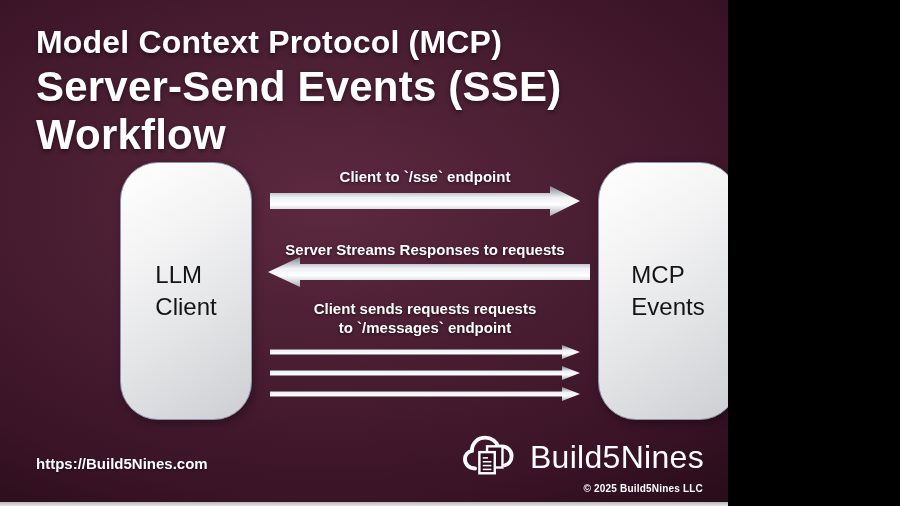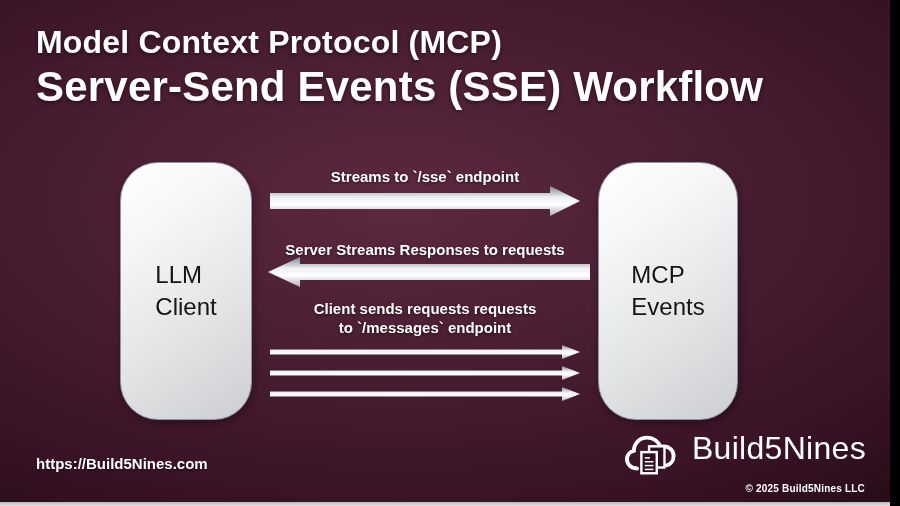--- a/index.html
+++ b/index.html
@@ -1,19 +1,19 @@
 <!DOCTYPE html>
 <html><head>
 <meta charset="utf-8">
 <style>
   * { margin: 0; padding: 0; box-sizing: border-box; }
   html,body { background:#000; }
   .slide {
     position: relative;
-    width: 890px;
+    width: 728px;
     height: 506px;
     overflow: hidden;
     font-family: "Liberation Sans", sans-serif;
     background:
       radial-gradient(ellipse 120% 105% at 45% 40%,
         #5d2940 0%, #4a1e32 30%, #3a1326 56%, #1d0913 82%, #0c0308 100%);
   }
   .title-block { position: absolute; left: 36px; top: 24px; color: #fff;
     text-shadow: 0 2px 4px rgba(0,0,0,.45); }
   .title-line1 { font-size: 32px; font-weight: 700; letter-spacing: .2px; }
@@ -63,21 +63,21 @@
     line-height: 0;
   }
 
   .footer-url {
     position: absolute; left: 36px; top: 455px;
     color: #fff; font-size: 15px; font-weight: 700;
     text-shadow: 0 1px 2px rgba(0,0,0,.5);
   }
   .logo-block {
     position: absolute; right: 24px; top: 430px;
-    display: flex; gap: 14px;
+    display: flex; align-items: center; gap: 14px;
   }
   .brand-text { color: #fff; font-size: 32px; font-weight: 400; letter-spacing: .3px; }
   .copyright {
     position: absolute; right: 25px; top: 483px;
     color: #fff; font-size: 10px; font-weight: 700; letter-spacing: .2px; margin-left: 34px;
   }
   .bottom-strip {
     position: absolute; left: 0; bottom: 0; width: 100%; height: 4px;
     background: linear-gradient(#b9b6b8, #e6e4e5);
   }
@@ -110,21 +110,21 @@
     </div>
   </div>
 
   <div class="node node-server">
     <div class="node-label">
       <span>MCP</span>
       <span>Events</span>
     </div>
   </div>
 
-  <div class="flow-label label-connect">Streams to `/sse` endpoint</div>
+  <div class="flow-label label-connect">Client to `/sse` endpoint</div>
   <div class="arrow arrow-connect">
     <svg width="310" height="30" viewBox="0 0 310 30">
       <polygon points="0,7 280,7 280,0 310,15 280,30 280,23 0,23" fill="url(#arrowGrad)"></polygon>
     </svg>
   </div>
 
   <div class="flow-label label-stream">Server Streams Responses to requests</div>
   <div class="arrow arrow-stream">
     <svg width="322" height="30" viewBox="0 0 322 30">
       <polygon points="322,7 32,7 32,0 0,15 32,30 32,23 322,23" fill="url(#arrowGrad)"></polygon>

